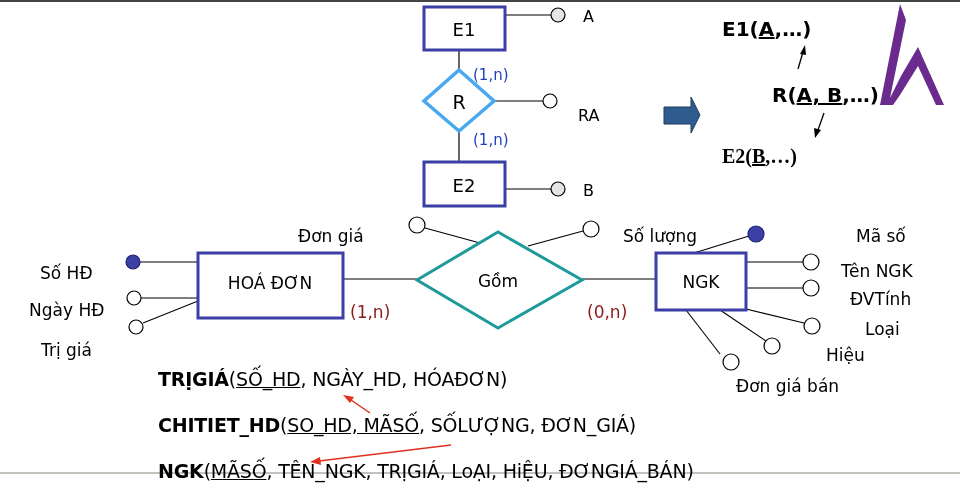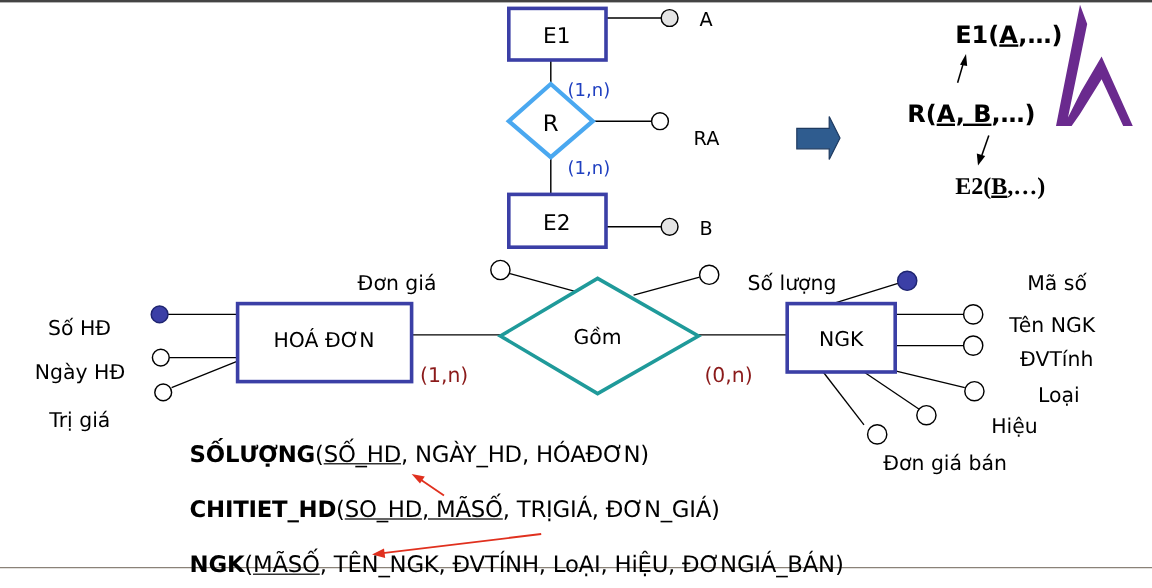--- a/index.html
+++ b/index.html
@@ -4,21 +4,21 @@
   <style>
     html, body { margin: 0; padding: 0; background: #ffffff; }
     body { width: 960px; height: 490px; position: relative; overflow: hidden;
            font-family: "Liberation Sans", "DejaVu Sans", sans-serif; color: #000; }
     #stage { position: absolute; left: 0; top: 0; width: 960px; height: 490px; }
     svg text { font-family: "DejaVu Sans", "Liberation Sans", sans-serif; }
     .rel-line { position: absolute; left: 158px; font-size: 19px; white-space: nowrap;
                 font-family: "DejaVu Sans", "Liberation Sans", sans-serif; letter-spacing: -0.2px; }
     .rel-line .name { font-weight: bold; }
     .rel-line .key { text-decoration: underline; }
-    .rule-line { position: absolute; left: 796px; font-size: 20px; font-weight: bold; white-space: nowrap;
+    .rule-line { position: absolute; left: 722px; font-size: 20px; font-weight: bold; white-space: nowrap;
                  font-family: "DejaVu Sans", "Liberation Sans", sans-serif; }
     .rule-line .key { text-decoration: underline; }
   </style>
 </head>
 <body>
 
 <svg id="stage" width="960" height="490" viewBox="0 0 960 490">
 
   <rect x="0" y="0" width="960" height="2" fill="#444"></rect>
 
@@ -128,28 +128,28 @@
     <line class="fk" x1="451" y1="445" x2="319" y2="461" stroke-width="1.5" stroke="#e0301e"></line>
     <polygon class="fkh" points="310,462 320,457 321,465" fill="#e0301e"></polygon>
   </g>
 
   <line x1="0" y1="473" x2="960" y2="473" stroke="#8a8278" stroke-width="1"></line>
 </svg>
 
 <div class="rule-line" style="top:17px;">
   <span>E1(</span><span class="key">A</span><span>,…)</span>
 </div>
-<div class="rule-line" style="left:756px; top:83px;">
+<div class="rule-line" style="left:772px; top:83px;">
   <span>R(</span><span class="key">A, B</span><span>,…)</span>
 </div>
 <div class="rule-line" style="top:145px;font-family:Liberation Serif, serif;">
   <span>E2(</span><span class="key">B</span><span>,…)</span>
 </div>
 
 <div class="rel-line" style="top:368px;">
-  <span class="name">SỐLƯỢNG</span><span>(</span><span class="key">SỐ_HD</span><span>, NGÀY_HD, HÓAĐƠN)</span>
+  <span class="name">TRỊGIÁ</span><span>(</span><span class="key">SỐ_HD</span><span>, NGÀY_HD, HÓAĐƠN)</span>
 </div>
 <div class="rel-line" style="top:414px;">
-  <span class="name">CHITIET_HD</span><span>(</span><span class="key">SO_HD, MÃSỐ</span><span>, TRỊGIÁ, ĐƠN_GIÁ)</span>
+  <span class="name">CHITIET_HD</span><span>(</span><span class="key">SO_HD, MÃSỐ</span><span>, SỐLƯỢNG, ĐƠN_GIÁ)</span>
 </div>
 <div class="rel-line" style="top:460px;">
-  <span class="name">NGK</span><span>(</span><span class="key">MÃSỐ</span><span>, TÊN_NGK, ĐVTÍNH, LoẠI, HiỆU, ĐƠNGIÁ_BÁN)</span>
+  <span class="name">NGK</span><span>(</span><span class="key">MÃSỐ</span><span>, TÊN_NGK, TRỊGIÁ, LoẠI, HiỆU, ĐƠNGIÁ_BÁN)</span>
 </div>
 
 </body></html>

